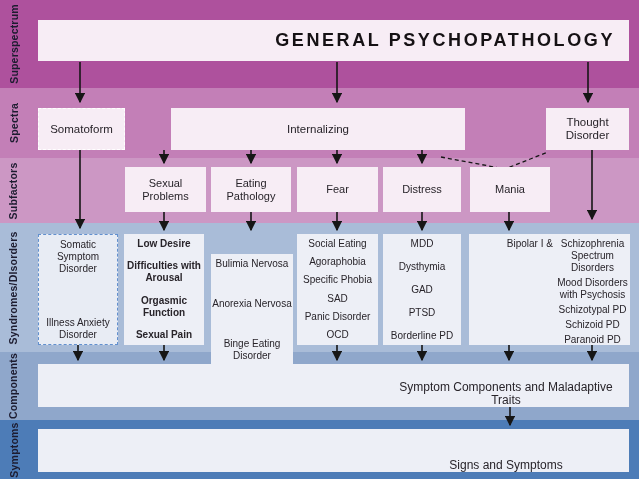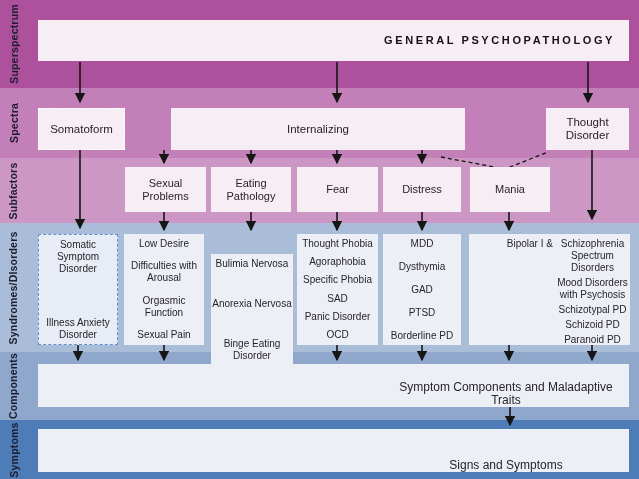--- a/index.html
+++ b/index.html
@@ -12,21 +12,21 @@
   .band{position:absolute;left:0;width:639px;}
   .band-label-wrap{position:absolute;left:0;top:0;bottom:0;width:27px;
     display:flex;align-items:center;justify-content:center;}
   .band-label{transform:rotate(-90deg);white-space:nowrap;font-weight:bold;
     font-size:10.5px;letter-spacing:.2px;color:#1d1c30;}
   .node{position:absolute;display:flex;flex-direction:column;align-items:center;
     justify-content:center;text-align:center;background:#f7edf5;line-height:1.1;}
   .pink-node{background:#f7edf5;}
   .blue-node{background:#edeff6;}
   .title-box{flex-direction:row;justify-content:flex-end;padding-right:14px;
-    font-weight:bold;font-size:11px;letter-spacing:2.6px;color:#151114;}
+    font-weight:bold;font-size:18px;letter-spacing:2.6px;color:#151114;}
   .spectra-node{font-size:11.5px;}
   .sub-node{font-size:11px;padding:2px;}
   .syn-box{font-size:10px;line-height:12px;padding:2px 1px;justify-content:space-between;}
   .syn-item{margin:1.5px 0;}
   .wide-node{flex-direction:row;justify-content:center;font-size:12px;
     padding-left:345px;align-items:flex-end;}
   .dashed-white{border:1.5px dashed #ffffff;text-align:right;}
   .dashed-blue{border:1.5px dashed #6290ce;}
   svg.overlay{position:absolute;left:0;top:0;pointer-events:none;}
 </style>
@@ -136,33 +136,33 @@
     <span>Distress</span>
   </div>
   <div class="node pink-node sub-node" style="left:470px;top:167px;width:80px;height:45px;">
     <span>Mania</span>
   </div>
 
   <div class="node syn-box dashed-blue" style="left:38px;top:234px;width:80px;height:111px;background:#e8ecf4;">
     <div class="syn-item">Somatic Symptom Disorder</div>
     <div class="syn-item">Illness Anxiety Disorder</div>
   </div>
-  <div class="node blue-node syn-box" style="left:124px;top:234px;width:80px;height:111px;">
+  <div class="node blue-node syn-box" style="left:124px;top:234px;width:80px;height:111px;font-weight:bold;">
     <div class="syn-item">Low Desire</div>
     <div class="syn-item">Difficulties with Arousal</div>
     <div class="syn-item">Orgasmic Function</div>
     <div class="syn-item">Sexual Pain</div>
   </div>
   <div class="node blue-node syn-box" style="left:211px;top:234px;width:82px;height:111px;margin-top:20px;">
     <div class="syn-item">Bulimia Nervosa</div>
     <div class="syn-item">Anorexia Nervosa</div>
     <div class="syn-item">Binge Eating Disorder</div>
   </div>
   <div class="node blue-node syn-box" style="left:297px;top:234px;width:81px;height:111px;">
-    <div class="syn-item">Thought Phobia</div>
+    <div class="syn-item">Social Eating</div>
     <div class="syn-item">Agoraphobia</div>
     <div class="syn-item">Specific Phobia</div>
     <div class="syn-item">SAD</div>
     <div class="syn-item">Panic Disorder</div>
     <div class="syn-item">OCD</div>
   </div>
   <div class="node blue-node syn-box" style="left:383px;top:234px;width:78px;height:111px;">
     <div class="syn-item">MDD</div>
     <div class="syn-item">Dysthymia</div>
     <div class="syn-item">GAD</div>

